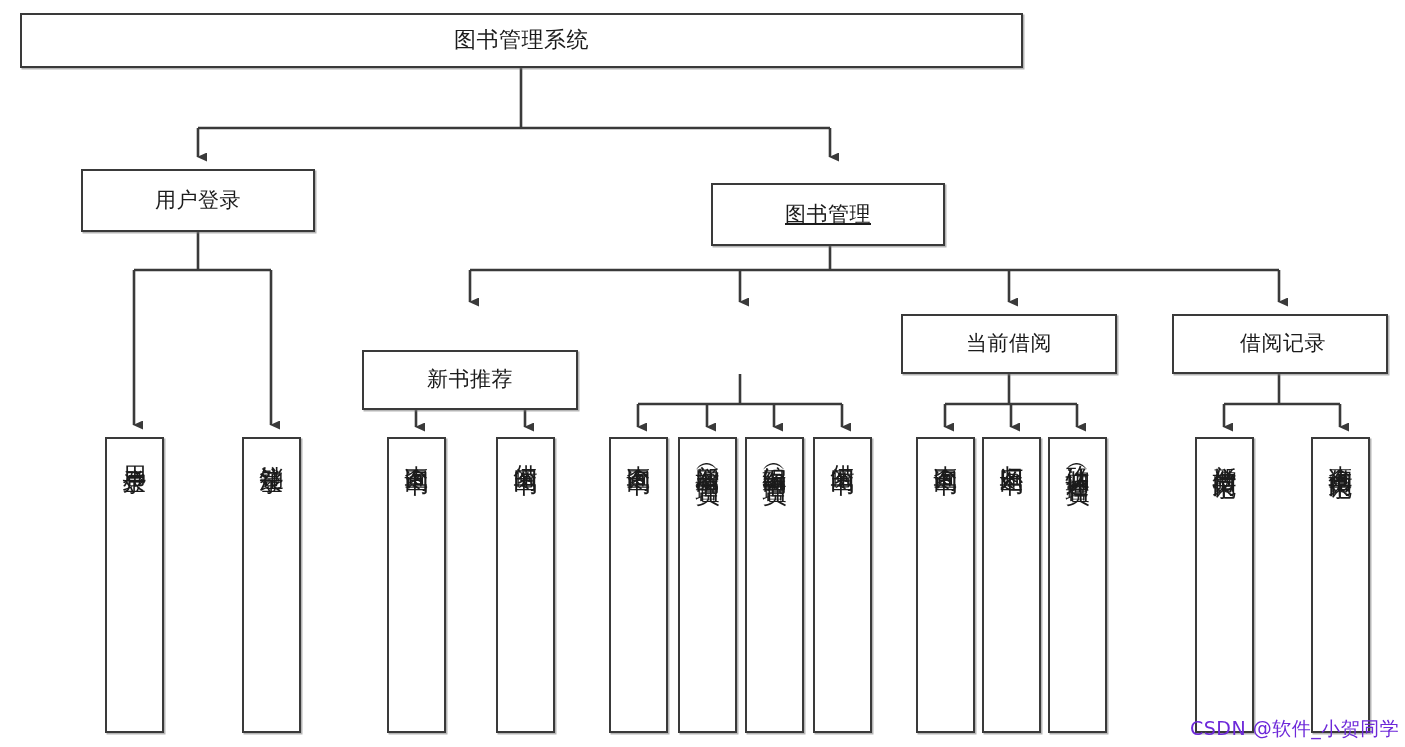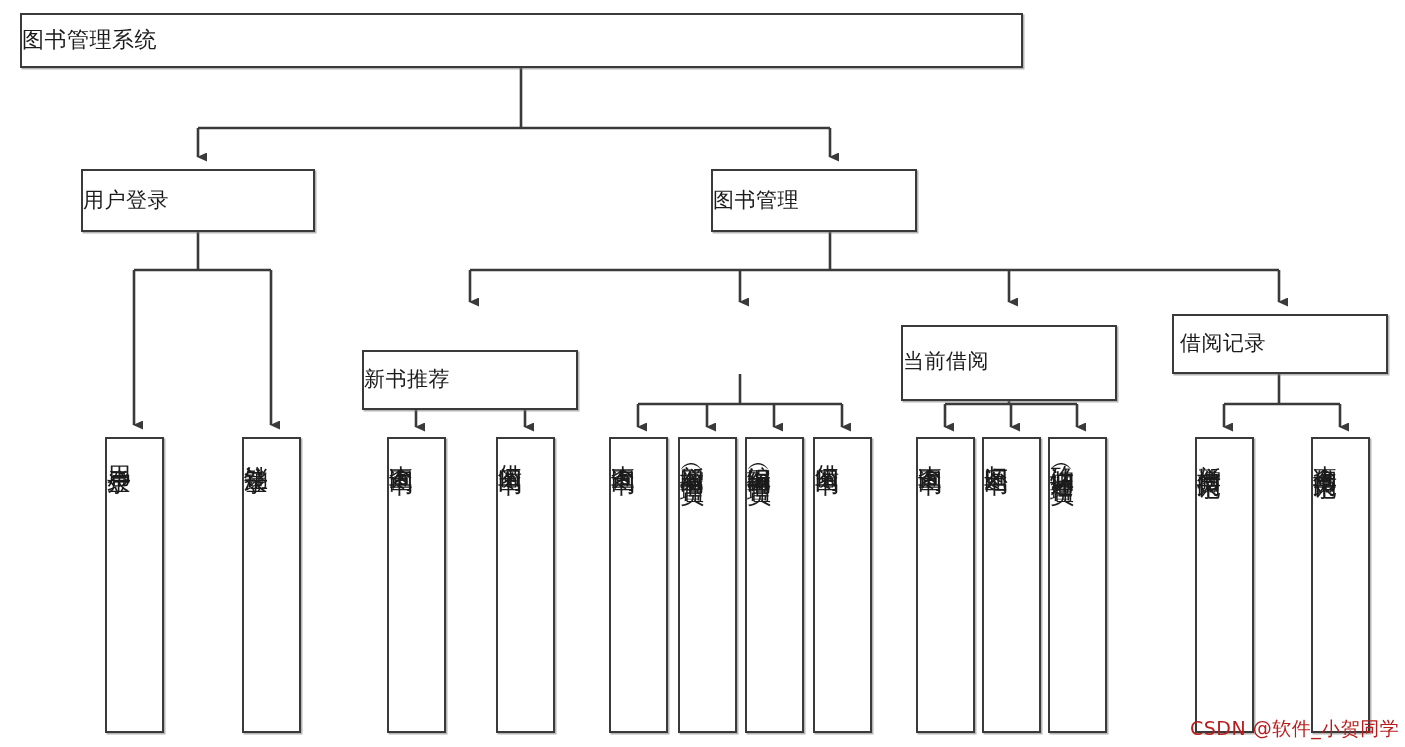--- a/index.html
+++ b/index.html
@@ -26,21 +26,21 @@
     height: 747px;
   }
   .node {
     position: absolute;
     box-sizing: border-box;
     background: #ffffff;
     border: 2px solid #3a3a3a;
     box-shadow: 1.5px 1.5px 0 0 rgba(120,120,120,0.55);
     display: flex;
     align-items: center;
-    justify-content: flex-start;
+    justify-content: center;
     color: #1b1b1b;
   }
   .node-label {
     display: block;
     text-align: center;
     line-height: 1.12;
     letter-spacing: 0.5px;
     white-space: nowrap;
   }
   
@@ -60,21 +60,21 @@
     text-orientation: upright;
     font-size: 24px;
     line-height: 1.0;
     letter-spacing: 2.5px;
     white-space: normal;
     max-height: 100%;
   }
   .watermark {
     position: absolute;
     font-size: 19px;
-    color: #b91c1c;
+    color: #6d28d9;
     white-space: nowrap;
     letter-spacing: 0.5px;
     pointer-events: none;
     user-select: none;
   }
 </style>
 </head>
 <body>
 
 <div id="canvas">
@@ -131,30 +131,30 @@
   </svg>
 
   <div class="node horiz root" style="left:20px; top:13px; width:1003px; height:55px;">
     <span class="node-label">图书管理系统</span>
   </div>
 
   <div class="node horiz" style="left:81px; top:169px; width:234px; height:63px;">
     <span class="node-label">用户登录</span>
   </div>
 
-  <div class="node horiz" style="left:711px; top:169px; width:206px; height:63px;">
+  <div class="node horiz" style="left:711px; top:183px; width:234px; height:63px;text-decoration:underline;">
     <span class="node-label">图书管理</span>
   </div>
 
   <div class="node horiz" style="left:362px; top:314px; width:216px; height:60px;margin-top:36px;">
     <span class="node-label">新书推荐</span>
   </div>
 
 
-  <div class="node horiz" style="left:901px; top:325px; width:216px; height:76px;font-family:Liberation Mono, monospace;">
+  <div class="node horiz" style="left:901px; top:314px; width:216px; height:60px;">
     <span class="node-label">当前借阅</span>
   </div>
 
   <div class="node horiz" style="left:1172px; top:314px; width:216px; height:60px;padding-left:6px;">
     <span class="node-label">借阅记录</span>
   </div>
 
   <div class="node vert" style="left:105px; top:437px; width:59px; height:296px;">
     <span class="node-label">用户登录</span>
   </div>

